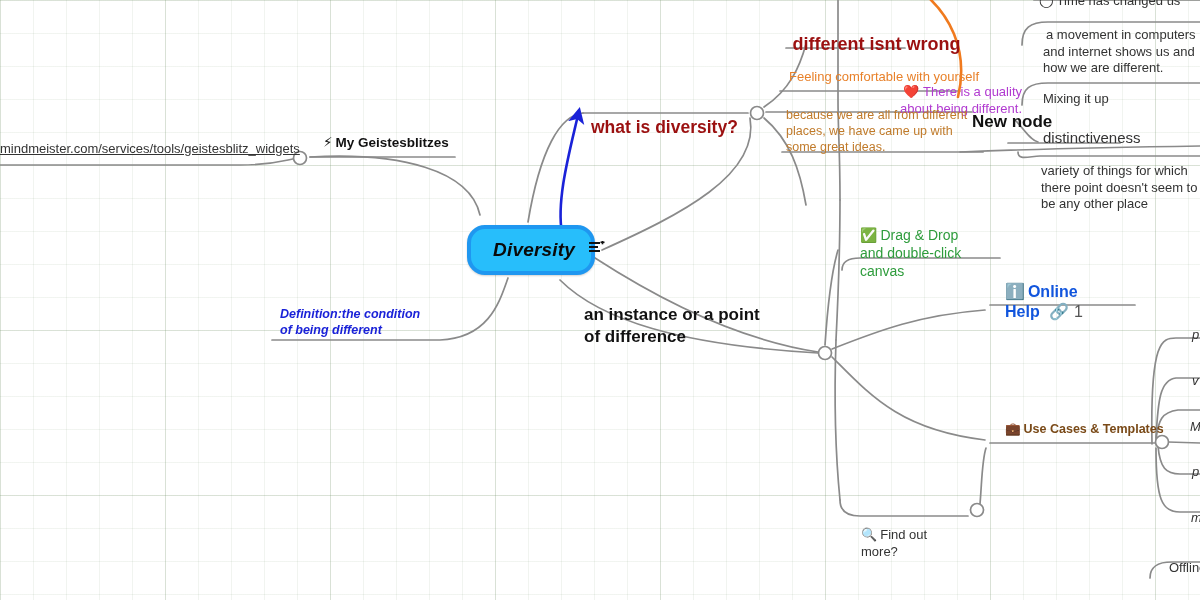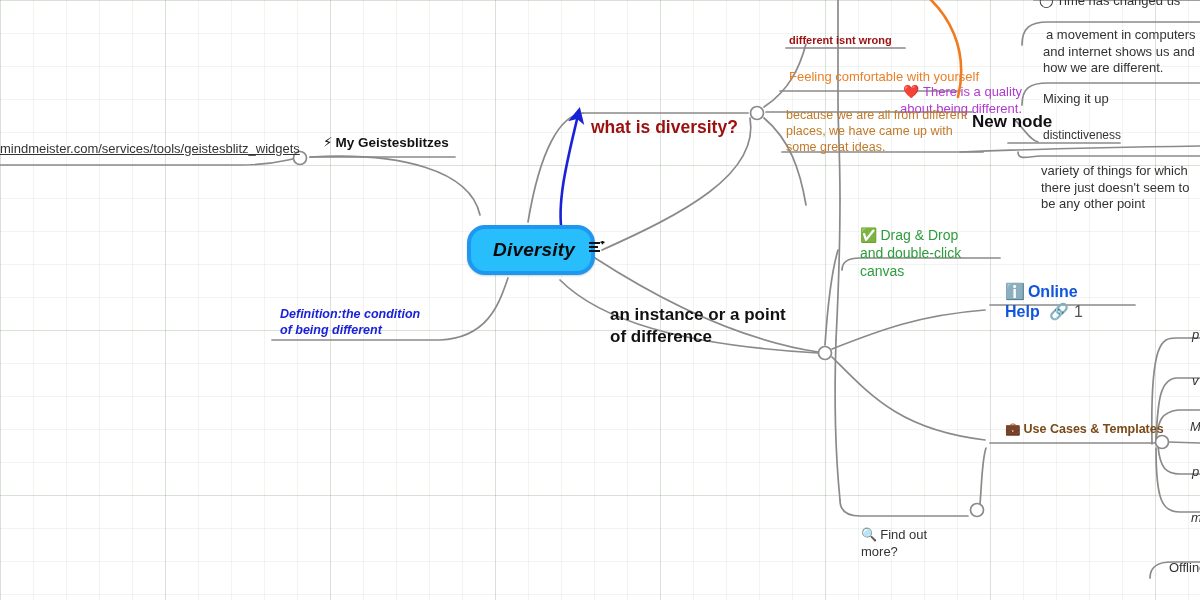--- a/index.html
+++ b/index.html
@@ -140,33 +140,33 @@
         <rect x="11.5" y="0.5" width="4" height="1.6" fill="#111"></rect>
         <rect x="12.7" y="-0.7" width="1.6" height="4" fill="#111"></rect>
       </svg>
     </span>
   </div>
 
   <div id="labels">
       <div class="lbl" style="left: 0px; top: 141px; width: 232px; color: rgb(51, 51, 51); font-size: 13px; font-weight: normal; font-style: normal; text-decoration: underline;"><span>mindmeister.com/services/tools/geistesblitz_widgets</span></div>
       <div class="lbl" style="left: 323px; top: 134px; width: 140px; color: rgb(17, 17, 17); font-size: 13.5px; font-weight: bold; font-style: normal;"><span class="emoji" style="margin-right: 3px;">⚡</span><span>My Geistesblitzes</span></div>
       <div class="lbl" style="left: 591px; top: 80px; width: 180px; color: rgb(155, 16, 16); font-size: 17.5px; font-weight: bold; font-style: normal; margin-top: 36px;"><span>what is diversity?</span></div>
-      <div class="lbl" style="left: 789px; top: 33px; width: 175px; color: rgb(155, 16, 16); font-size: 11px; font-weight: bold; font-style: normal;"><span>different isnt wrong</span></div>
+      <div class="lbl" style="left: 789px; top: 33px; width: 175px; color: rgb(155, 16, 16); font-size: 18px; font-weight: bold; font-style: normal; text-align: center;"><span>different isnt wrong</span></div>
       <div class="lbl" style="left: 789px; top: 69px; width: 200px; color: rgb(232, 129, 42); font-size: 13px; font-weight: normal; font-style: normal;"><span>Feeling comfortable with yourself</span></div>
       <div class="lbl" style="left: 892px; top: 84px; width: 130px; color: rgb(177, 58, 208); font-size: 13px; font-weight: normal; font-style: normal; text-align: right;"><span class="emoji" style="margin-right: 3px;">❤️</span><span>There is a quality about being different.</span></div>
       <div class="lbl" style="left: 786px; top: 107px; width: 196px; color: rgb(192, 122, 42); font-size: 12.5px; font-weight: normal; "><span>because we are all from different places, we have came up with some great ideas.</span></div>
       <div class="lbl" style="left: 972px; top: 111px; width: 110px; color: rgb(17, 17, 17); font-size: 17px; font-weight: bold; font-style: normal;"><span>New node</span></div>
       <div class="lbl" style="left: 1039px; top: -7px; width: 170px; color: rgb(51, 51, 51); font-size: 13px; font-weight: normal; font-style: normal;"><span class="emoji" style="margin-right: 3px;">◯</span><span>Time has changed us</span></div>
       <div class="lbl" style="left: 1043px; top: 27px; width: 170px; color: rgb(51, 51, 51); font-size: 13px; font-weight: normal; font-style: normal;"><span class="emoji" style="margin-right: 3px;"></span><span>a movement in computers and internet shows us and how we are different.</span></div>
       <div class="lbl" style="left: 1043px; top: 91px; width: 110px; color: rgb(51, 51, 51); font-size: 13px; font-weight: normal; font-style: normal;"><span>Mixing it up</span></div>
-      <div class="lbl" style="left: 1043px; top: 128px; width: 120px; color: rgb(51, 51, 51); font-size: 12px; font-weight: normal; font-style: normal;"><span>distinctiveness</span></div>
-      <div class="lbl" style="left: 1041px; top: 163px; width: 165px; color: rgb(51, 51, 51); font-size: 13px; font-weight: normal; font-style: normal;"><span>variety of things for which there just doesn't seem to be any other point</span></div>
+      <div class="lbl" style="left: 1043px; top: 128px; width: 120px; color: rgb(51, 51, 51); font-size: 15px; font-weight: normal; font-style: normal;"><span>distinctiveness</span></div>
+      <div class="lbl" style="left: 1041px; top: 163px; width: 165px; color: rgb(51, 51, 51); font-size: 13px; font-weight: normal; font-style: normal;"><span>variety of things for which there point doesn't seem to be any other place</span></div>
       <div class="lbl" style="left: 860px; top: 227px; width: 115px; color: rgb(46, 156, 60); font-size: 14px; font-weight: normal; font-style: normal;"><span class="emoji" style="margin-right: 3px;">✅</span><span>Drag &amp; Drop and double-click canvas</span></div>
       <div class="lbl" style="left: 1005px; top: 282px; width: 90px; color: rgb(17, 85, 221); font-size: 16px; font-weight: bold; font-style: normal;"><span class="emoji" style="margin-right: 3px;">ℹ️</span><span>Online Help</span><span style="margin-left: 10px; color: rgb(85, 85, 85); font-weight: normal;"><span class="emoji">🔗</span><span> 1</span></span></div>
-      <div class="lbl" style="left: 610px; top: 304px; width: 195px; color: rgb(17, 17, 17); font-size: 17px; font-weight: bold; font-style: normal;"><span>an instance or a point of difference</span></div>
+      <div class="lbl" style="left: 584px; top: 304px; width: 195px; color: rgb(17, 17, 17); font-size: 17px; font-weight: bold; font-style: normal;"><span>an instance or a point of difference</span></div>
       <div class="lbl" style="left: 280px; top: 306px; width: 145px; color: rgb(26, 34, 216); font-size: 12.5px; font-weight: bold; font-style: italic;"><span>Definition:the condition of being different</span></div>
       <div class="lbl" style="left: 1005px; top: 421px; width: 160px; color: rgb(122, 74, 24); font-size: 12.5px; font-weight: bold; font-style: normal;"><span class="emoji" style="margin-right: 3px;">💼</span><span>Use Cases &amp; Templates</span></div>
       <div class="lbl" style="left: 861px; top: 491px; width: 105px; color: rgb(51, 51, 51); font-size: 13px; font-weight: normal; font-style: normal; margin-top: 36px;"><span class="emoji" style="margin-right: 3px;">🔍</span><span>Find out more?</span></div>
       <div class="lbl" style="left: 1192px; top: 327px; width: 12px; color: rgb(51, 51, 51); font-size: 13px; font-weight: normal; font-style: italic;"><span>p</span></div>
       <div class="lbl" style="left: 1192px; top: 373px; width: 12px; color: rgb(51, 51, 51); font-size: 13px; font-weight: normal; font-style: italic;"><span>v</span></div>
       <div class="lbl" style="left: 1190px; top: 419px; width: 14px; color: rgb(51, 51, 51); font-size: 13px; font-weight: normal; font-style: italic;"><span>M</span></div>
       <div class="lbl" style="left: 1192px; top: 464px; width: 12px; color: rgb(51, 51, 51); font-size: 13px; font-weight: normal; font-style: italic;"><span>p</span></div>
       <div class="lbl" style="left: 1191px; top: 510px; width: 14px; color: rgb(51, 51, 51); font-size: 13px; font-weight: normal; font-style: italic;"><span>m</span></div>
       <div class="lbl" style="left: 1169px; top: 560px; width: 60px; color: rgb(51, 51, 51); font-size: 13px; font-weight: normal; font-style: normal;"><span>Offline</span></div>
     </div>

